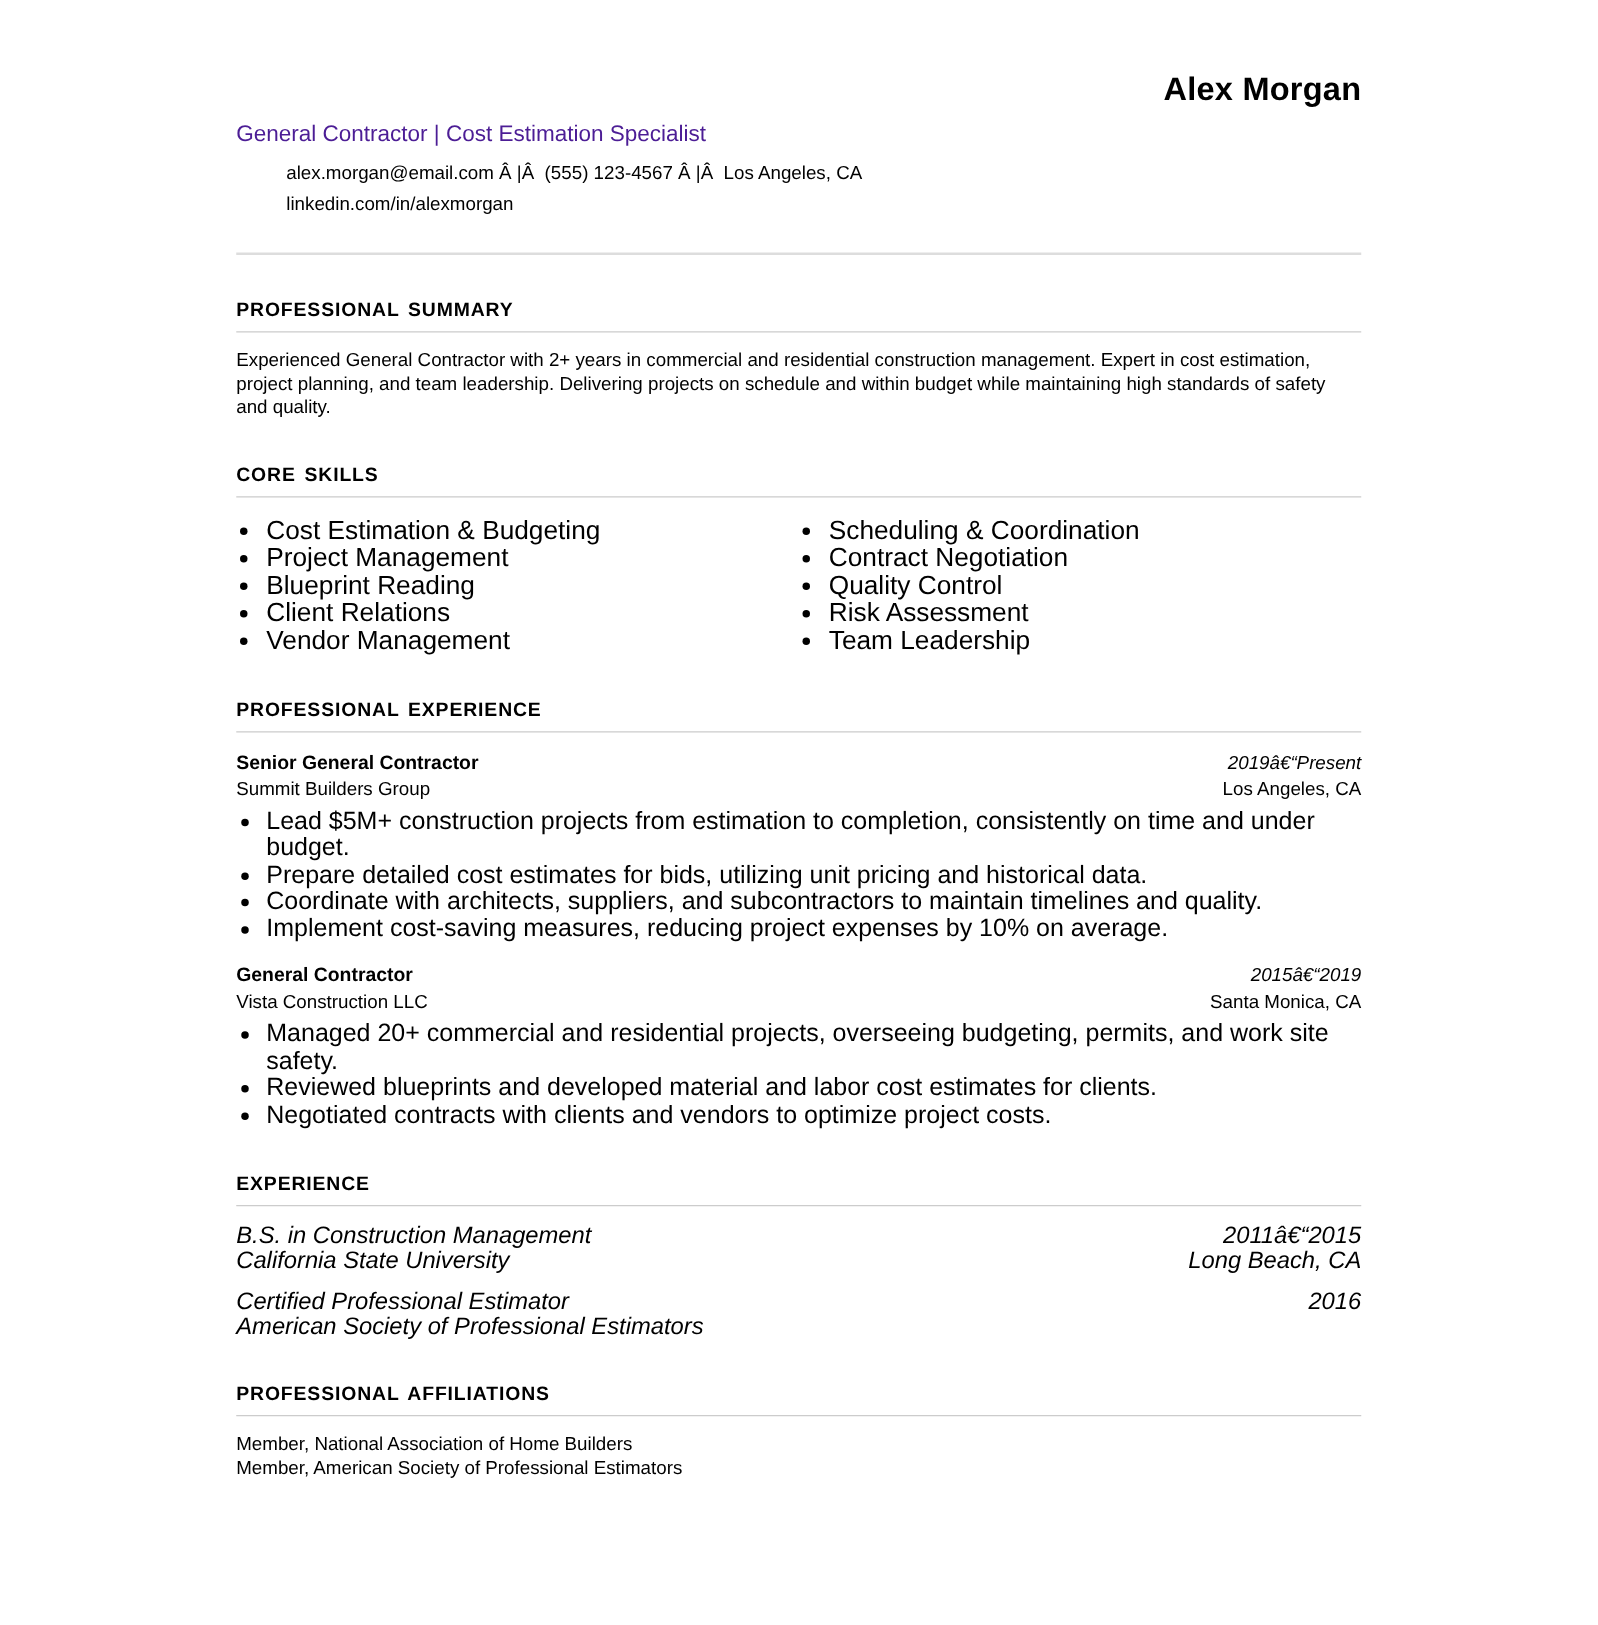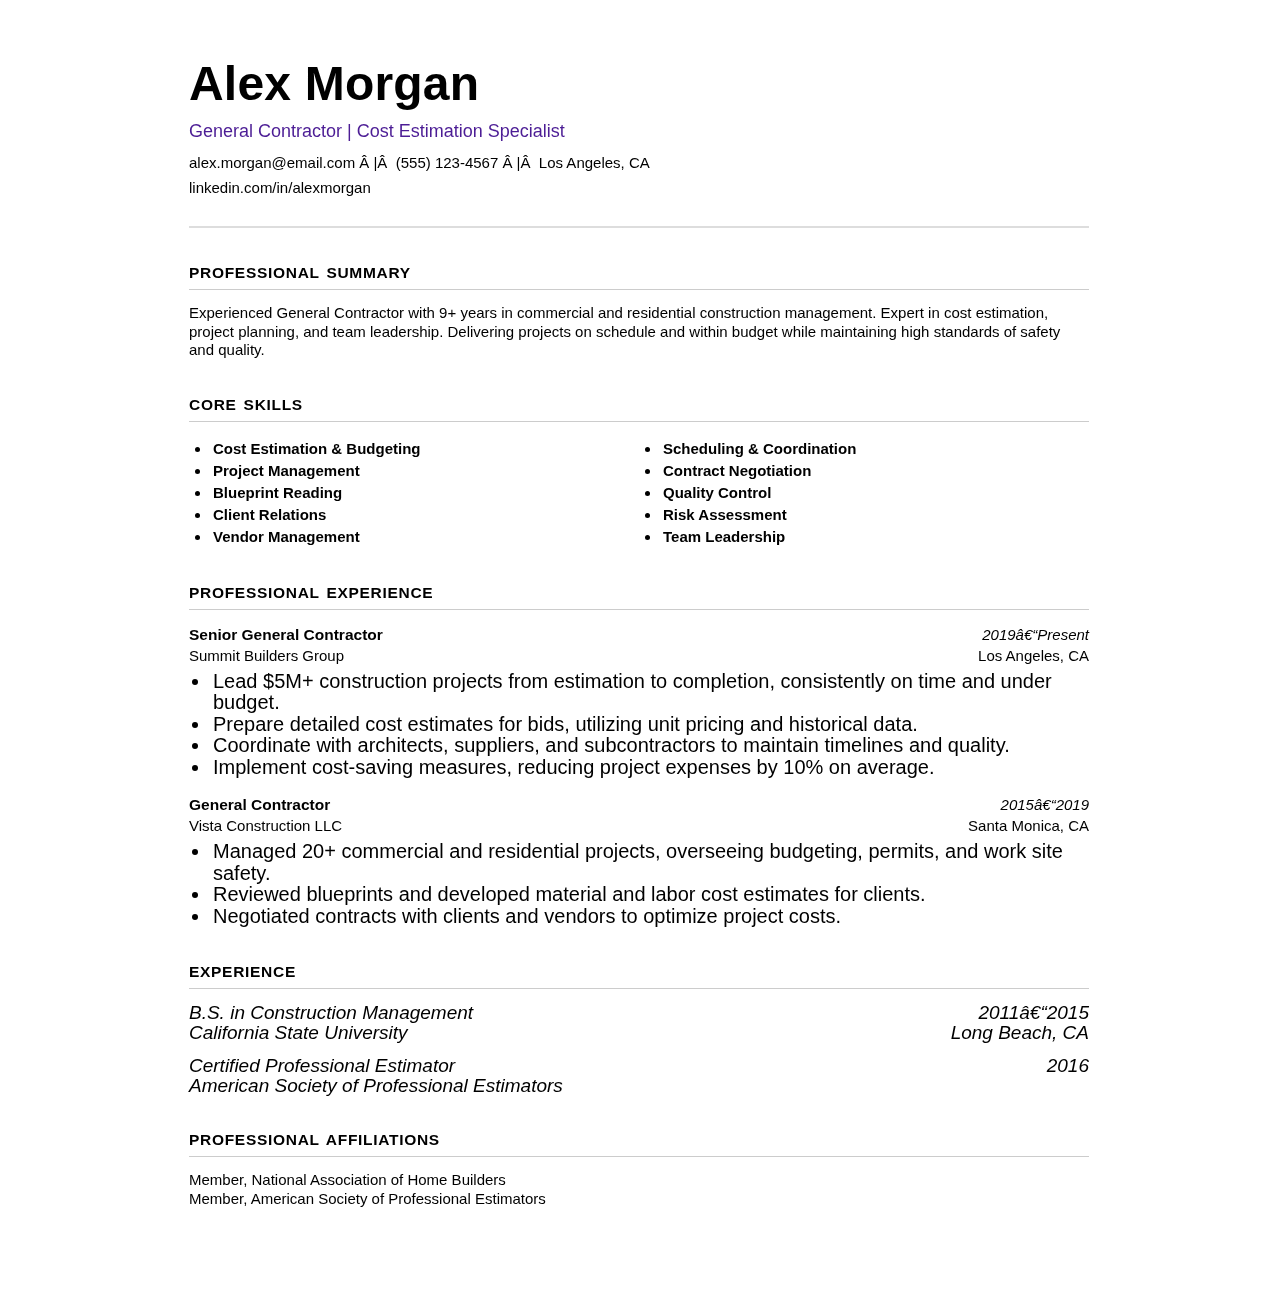--- a/index.html
+++ b/index.html
@@ -16,34 +16,36 @@
   }
   .page {
     width: 900px;
     margin: 0 auto;
     padding-top: 56px;
     padding-bottom: 80px;
   }
 
   
   h1.name {
-    font-size: 48px;
+    font-size: 26px;
     font-weight: 700;
     margin: 0 0 10px 0;
     letter-spacing: 0.2px;
+    text-align: right;
   }
   .person-title {
     font-size: 18px;
     margin: 0 0 8px 0;
     color: #4c1d95;
   }
   .contact-line {
     font-size: 15px;
     line-height: 25px;
     color: #000;
+    margin-left: 40px;
   }
   .top-divider {
     height: 2px;
     background: #dddddd;
     margin-top: 26px;
   }
 
   
   h2.sec-heading {
     font-size: 15.5px;
@@ -64,24 +66,23 @@
   
   .skills-cols {
     display: flex;
   }
   .skills-cols ul {
     width: 50%;
     margin: 2px 0 0 0;
     padding-left: 22px;
   }
   .skills-cols li {
-    font-size: 15px;
+    font-size: 21px;
     line-height: 22px;
     padding-left: 2px;
-    font-weight: bold;
   }
 
   
   .job { margin-bottom: 16px; }
   .job-row {
     display: flex;
     justify-content: space-between;
     align-items: baseline;
     font-size: 15px;
     line-height: 21px;
@@ -122,21 +123,21 @@
   <header>
     <h1 class="name">Alex Morgan</h1>
     <div class="person-title">General Contractor | Cost Estimation Specialist</div>
     <div class="contact-line">alex.morgan@email.com Â&nbsp;|Â&nbsp; (555) 123-4567 Â&nbsp;|Â&nbsp; Los Angeles, CA</div>
     <div class="contact-line">linkedin.com/in/alexmorgan</div>
     <div class="top-divider"></div>
   </header>
 
   <section>
     <h2 class="sec-heading">PROFESSIONAL SUMMARY</h2>
-    <p class="body-text">Experienced General Contractor with 9+ years in commercial and residential construction management. Expert in cost estimation, project planning, and team leadership. Delivering projects on schedule and within budget while maintaining high standards of safety and quality.</p>
+    <p class="body-text">Experienced General Contractor with 2+ years in commercial and residential construction management. Expert in cost estimation, project planning, and team leadership. Delivering projects on schedule and within budget while maintaining high standards of safety and quality.</p>
   </section>
 
   <section>
     <h2 class="sec-heading">CORE SKILLS</h2>
     <div class="skills-cols">
       <ul>
         <li>Cost Estimation &amp; Budgeting</li>
         <li>Project Management</li>
         <li>Blueprint Reading</li>
         <li>Client Relations</li>

